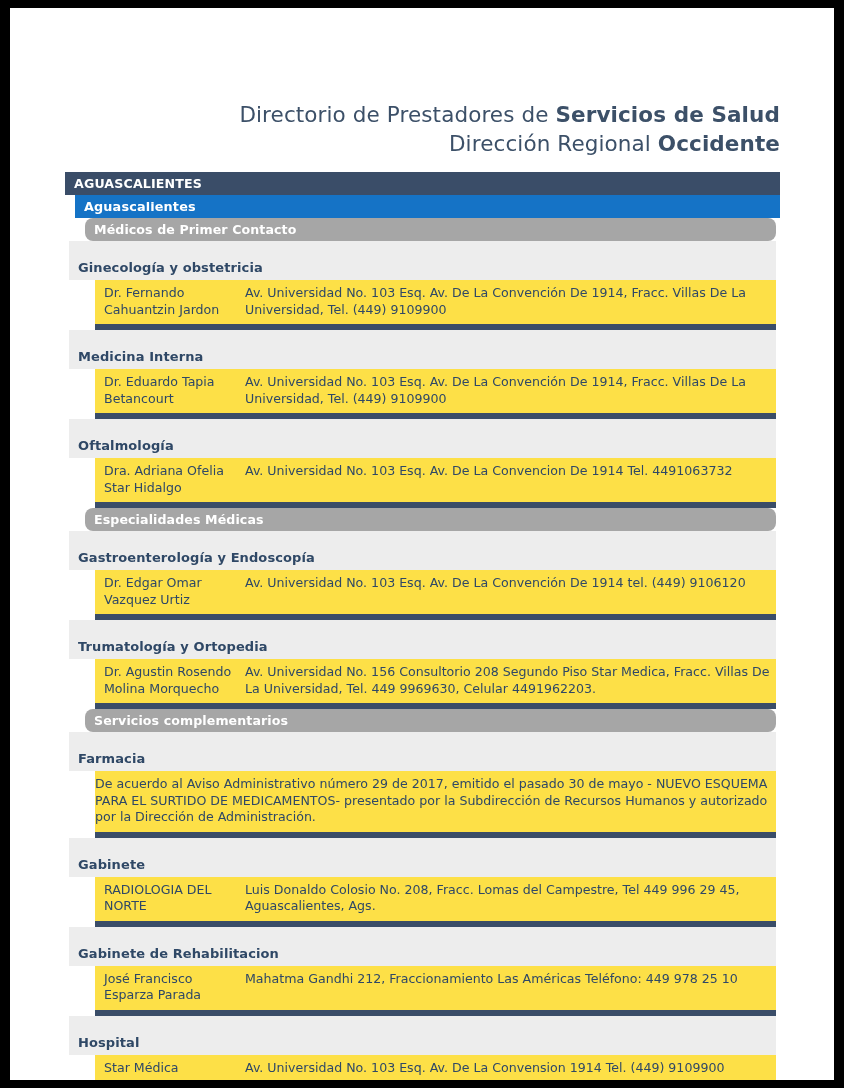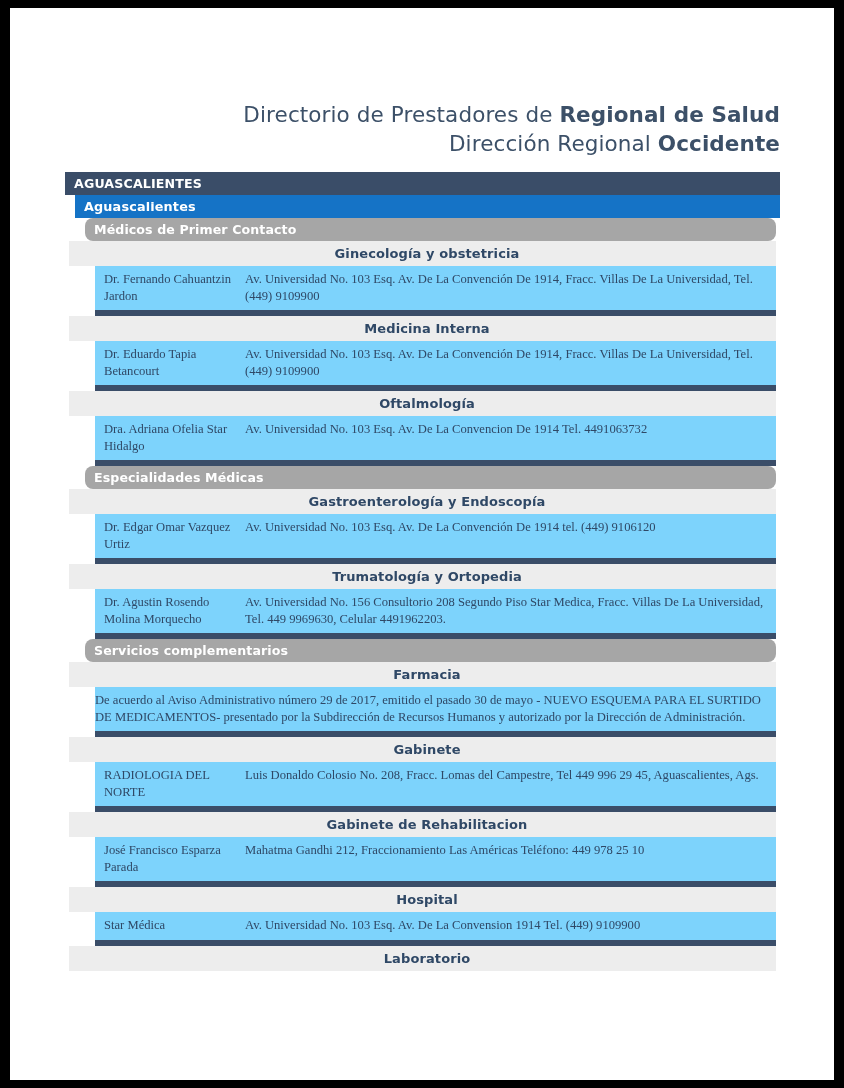--- a/index.html
+++ b/index.html
@@ -71,41 +71,39 @@
     border-radius: 8px;
   }
 
   .specialty-bar {
     margin-left: 59px;
     margin-right: 58px;
     background: #ededed;
     color: #2f4866;
     font-weight: bold;
     font-size: 13px;
-    padding: 5px 0 5px 9px;
+    padding: 19px 0 5px 9px;
     letter-spacing: 0.1px;
-    text-align: center;
   }
 
   
   .rule {
     margin-left: 85px;
     margin-right: 58px;
     height: 6px;
     background: #3a4d68;
   }
 
   
   .provider {
     display: flex;
     margin-left: 85px;
     margin-right: 58px;
     padding: 5px 0 6px 0;
-    background: #7dd3fc;
-    font-family: Liberation Serif, serif;
+    background: #fde047;
   }
   .provider .name {
     width: 150px;
     flex: 0 0 150px;
     padding-left: 9px;
     padding-right: 6px;
     color: #2f4866;
     font-size: 12.6px;
     line-height: 16.5px;
   }
@@ -116,21 +114,21 @@
     line-height: 16.5px;
     padding-right: 2px;
   }
 </style>
 </head>
 <body>
 
 <div id="page-frame">
 
   <div id="doc-title">
-    <div class="ln"><span>Directorio de Prestadores de </span><span class="bold">Regional de Salud</span></div>
+    <div class="ln"><span>Directorio de Prestadores de </span><span class="bold">Servicios de Salud</span></div>
     <div class="ln"><span>Dirección Regional </span><span class="bold">Occidente</span></div>
   </div>
 
   <div id="directory">
       <div class="state-bar">AGUASCALIENTES</div>
       <div class="city-bar">Aguascalientes</div>
       <div class="category-bar">Médicos de Primer Contacto</div>
       <div class="specialty-bar">Ginecología y obstetricia</div>
       <div class="provider">
         <div class="name">Dr. Fernando Cahuantzin Jardon</div>

